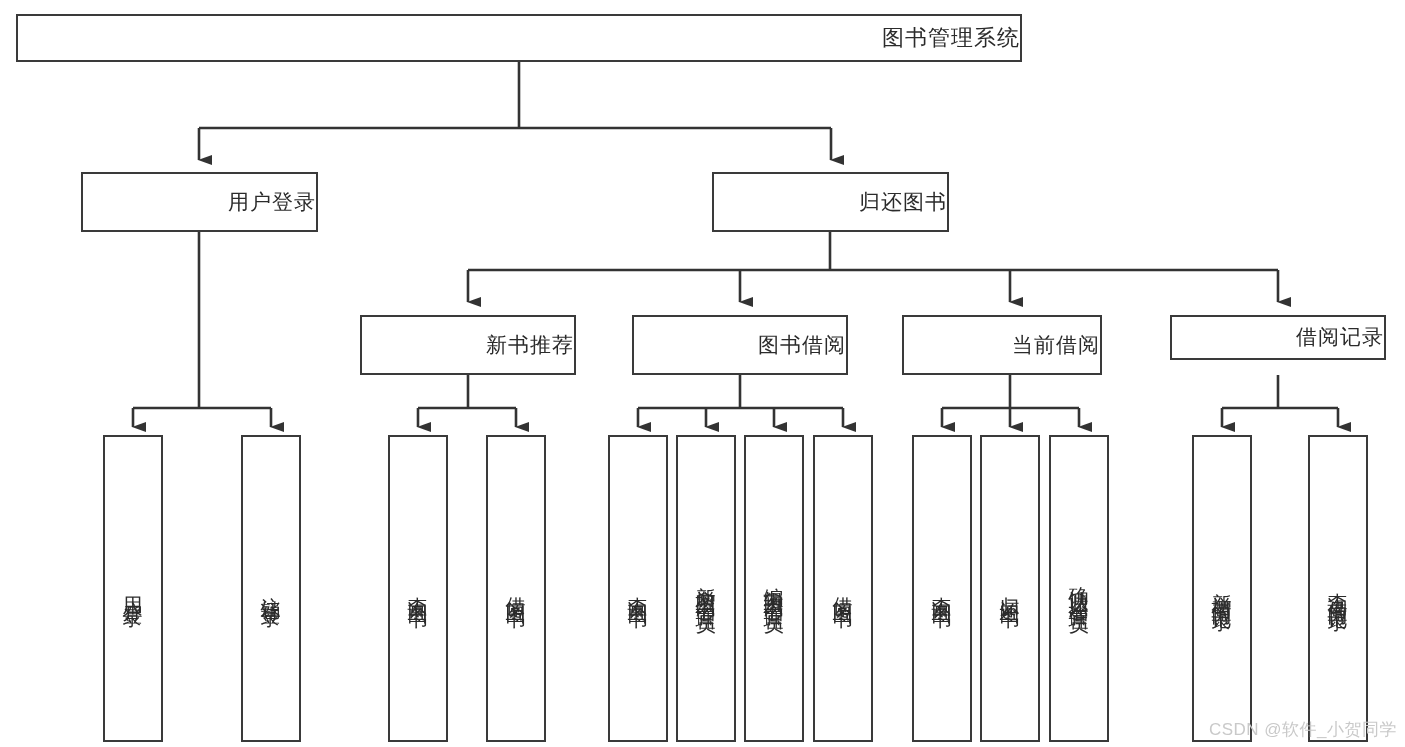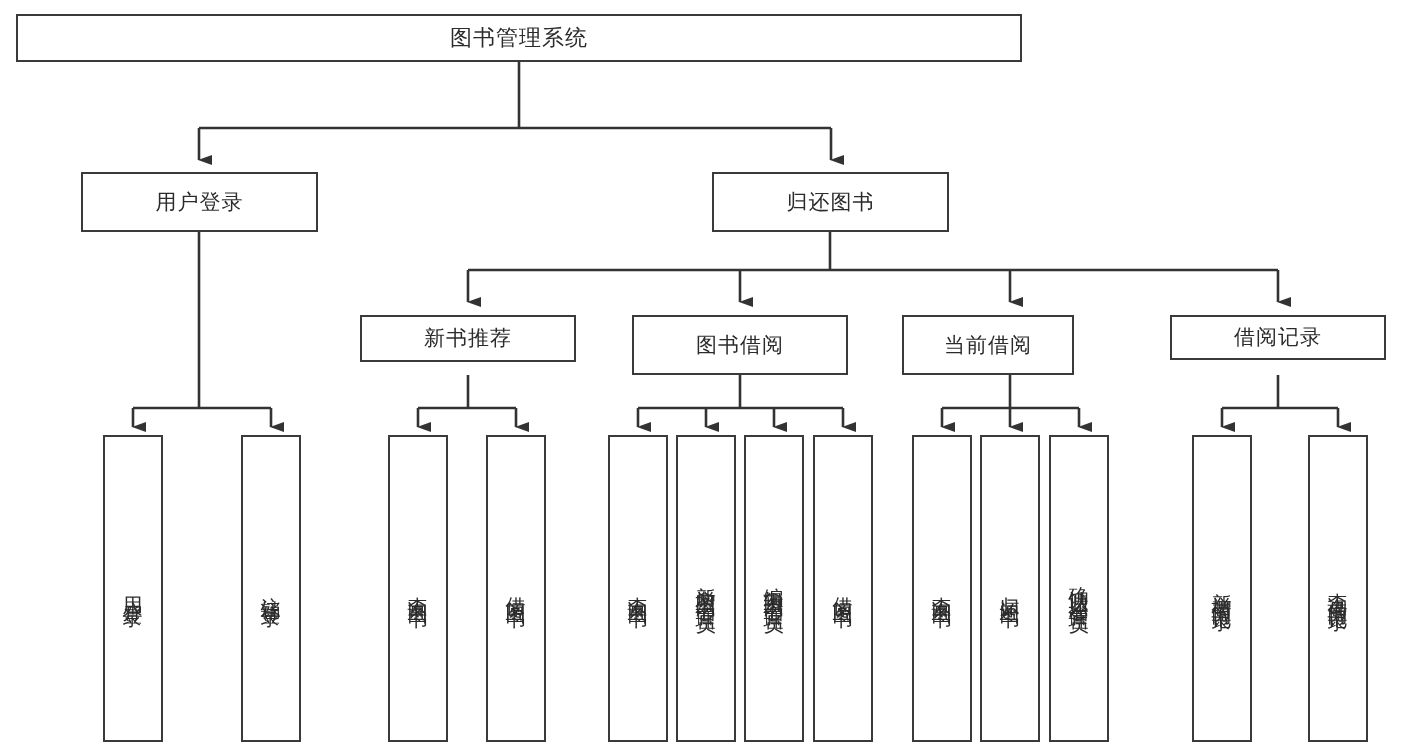--- a/index.html
+++ b/index.html
@@ -16,21 +16,21 @@
     overflow:hidden;
   }
   
   .node{
     position:absolute;
     box-sizing:border-box;
     border:2px solid #3a3a3a;
     background:#ffffff;
     display:flex;
     align-items:center;
-    justify-content:center;
+    justify-content:flex-end;
     z-index:3;
   }
   .node .label{
     font-size:21px;
     line-height:1.15;
     letter-spacing:1px;
     color:#2b2b2b;
     white-space:nowrap;
   }
   .node.root .label{font-size:22px;}
@@ -132,29 +132,29 @@
   </div>
 
   <div class="node" style="left:81px; top:172px; width:237px; height:60px;">
     <span class="label">用户登录</span>
   </div>
 
   <div class="node" style="left:712px; top:172px; width:237px; height:60px;">
     <span class="label">归还图书</span>
   </div>
 
-  <div class="node" style="left:360px; top:315px; width:216px; height:47px;">
+  <div class="node" style="left:360px; top:315px; width:216px; height:60px;">
     <span class="label">新书推荐</span>
   </div>
 
   <div class="node" style="left:632px; top:315px; width:216px; height:60px;font-family:Liberation Serif, serif;">
     <span class="label">图书借阅</span>
   </div>
 
-  <div class="node" style="left:902px; top:315px; width:172px; height:60px;">
+  <div class="node" style="left:902px; top:315px; width:200px; height:60px;">
     <span class="label">当前借阅</span>
   </div>
 
   <div class="node" style="left:1170px; top:315px; width:216px; height:45px;">
     <span class="label">借阅记录</span>
   </div>
 
   <div class="node leaf" style="left:103px; top:435px; width:60px; height:307px;">
     <span class="label">用户登录</span>
   </div>
@@ -200,14 +200,15 @@
   </div>
 
   <div class="node leaf" style="left:1192px; top:435px; width:60px; height:307px;">
     <span class="label">新增借阅记录</span>
   </div>
 
   <div class="node leaf" style="left:1308px; top:435px; width:60px; height:307px;">
     <span class="label">查询借阅记录</span>
   </div>
 
+  <div id="watermark">CSDN @软件_小贺同学</div>
 
 </div>
 
 </body></html>

